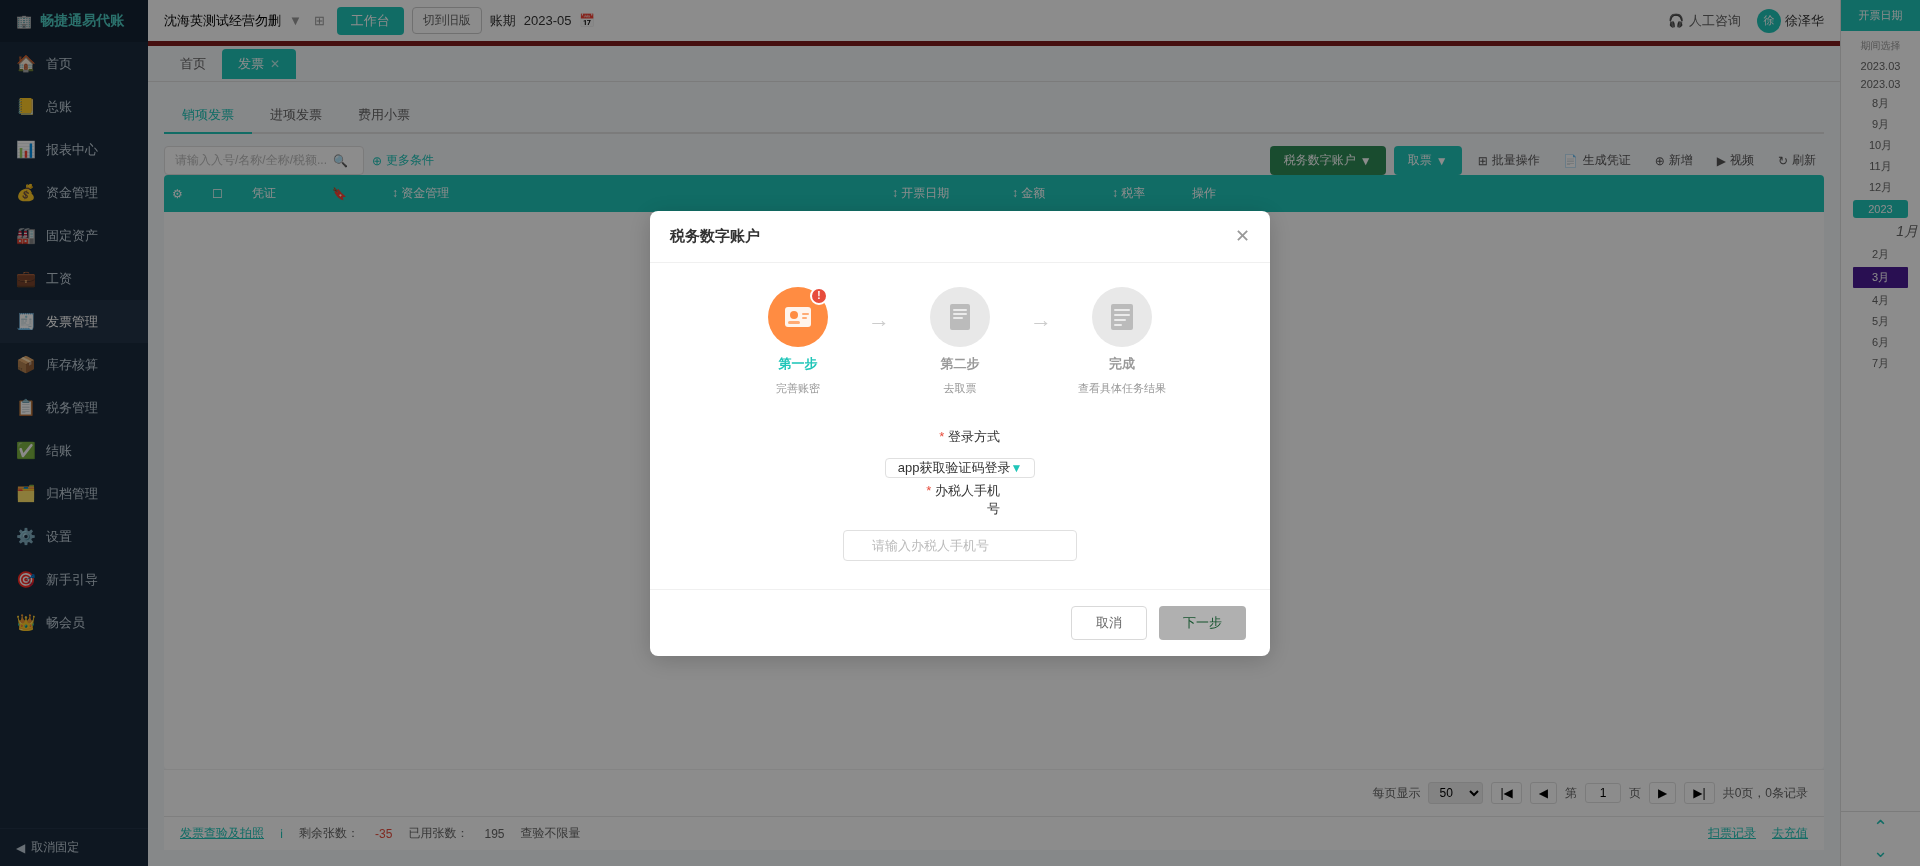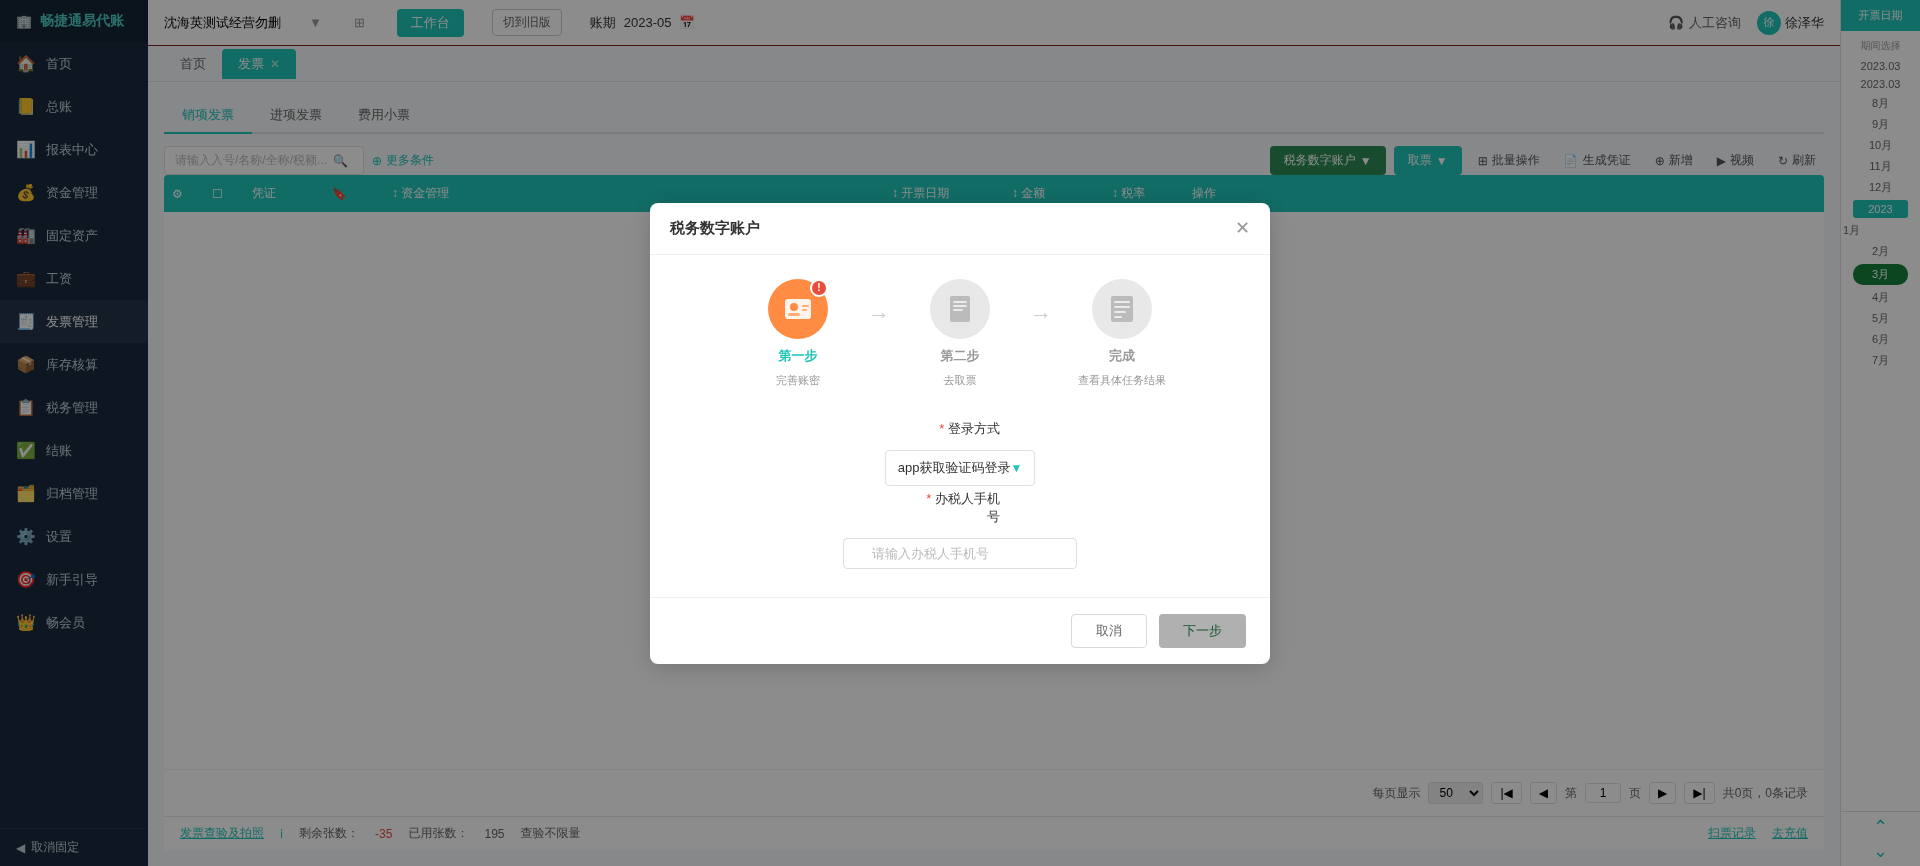--- a/index.html
+++ b/index.html
@@ -15,21 +15,21 @@
     .sidebar-nav { flex: 1; overflow-y: auto; }
     .sidebar-item { display: flex; align-items: center; gap: 10px; padding: 12px 16px; cursor: pointer; color: #c0cdd8; font-size: 13px; }
     .sidebar-item.active { color: #fff; background: #243447; }
     .sidebar-item .icon { font-size: 16px; width: 20px; text-align: center; }
     .sidebar-bottom { padding: 10px 16px; border-top: 1px solid #243447; cursor: pointer; color: #c0cdd8; font-size: 12px; display: flex; align-items: center; gap: 6px; }
 
     
     .main-area { flex: 1; display: flex; flex-direction: column; overflow: hidden; }
 
     
-    .topbar { background: #fff; height: 46px; display: flex; align-items: center; padding: 0 16px; gap: 28px; border-bottom: 1px solid #7f1d1d; box-shadow: 0 1px 3px rgba(0,0,0,0.05); }
+    .topbar { background: #fff; height: 46px; display: flex; align-items: center; padding: 0 16px; gap: 8px; border-bottom: 5px solid #7f1d1d; box-shadow: 0 1px 3px rgba(0,0,0,0.05); }
     .topbar-company-name { font-weight: 500; }
     .topbar-btn { background: #1fc5b8; color: #fff; border: none; border-radius: 4px; padding: 5px 14px; font-size: 13px; cursor: pointer; }
     .topbar-btn-outline { background: transparent; color: #666; border: 1px solid #ccc; border-radius: 4px; padding: 4px 10px; font-size: 12px; cursor: pointer; }
     .topbar-period { font-size: 13px; color: #333; display: flex; align-items: center; gap: 4px; }
     .topbar-right { margin-left: auto; display: flex; align-items: center; gap: 16px; }
     .topbar-service { display: flex; align-items: center; gap: 4px; color: #666; font-size: 13px; cursor: pointer; }
     .topbar-user { display: flex; align-items: center; gap: 4px; color: #333; font-size: 13px; cursor: pointer; }
 
     
     .tabbar { background: #f5f7fa; height: 36px; display: flex; align-items: center; padding: 0 16px; border-bottom: 1px solid #e0e0e0; }
@@ -92,21 +92,21 @@
     .step-title.active { color: #1fc5b8; }
     .step-title.inactive { color: #999; }
     .step-desc { font-size: 11px; color: #999; text-align: center; font-family: Liberation Serif, serif; }
 
     
     .form-row { display: flex; align-items: center; margin-bottom: 4px; gap: 12px; flex-direction: column; }
     .form-label { font-size: 13px; color: #333; width: 80px; text-align: right; flex-shrink: 0; }
     .form-label.required::before { content: "* "; color: #e74c3c; }
     .form-control { flex: 1; border: 1px solid #e0e0e0; border-radius: 4px; padding: 7px 28px; font-size: 13px; color: #333; background: #fff; outline: none; }
     .form-control::placeholder { color: #bbb; }
-    .form-select { display: flex; align-items: center; justify-content: space-between; border: 1px solid #e0e0e0; border-radius: 4px; padding: 8px 12px; font-size: 13px; color: #333; background: #fff; cursor: pointer; flex: 1; }
+    .form-select { display: flex; align-items: center; justify-content: space-between; border: 1px solid #e0e0e0; border-radius: 4px; padding: 0 12px; font-size: 13px; color: #333; background: #fff; cursor: pointer; flex: 1; }
     .form-select .arrow { color: #1fc5b8; font-size: 12px; }
     .password-field { flex: 1; border: 1px solid #e0e0e0; border-radius: 4px; padding: 7px 12px; font-size: 13px; color: #333; background: #fff; display: flex; align-items: center; justify-content: space-between; }
     .password-dots { letter-spacing: 4px; font-size: 16px; }
     .eye-icon { color: #999; cursor: pointer; font-size: 16px; }
 
     
     .btn-cancel { background: #fff; color: #666; border: 1px solid #d9d9d9; border-radius: 4px; padding: 7px 24px; font-size: 13px; cursor: pointer; }
     .btn-next { background: #b0b0b0; color: #14532d; border: none; border-radius: 4px; padding: 7px 24px; font-size: 13px; cursor: pointer; }
 
     
@@ -333,23 +333,23 @@
     <div style="padding:4px 0;display:flex;flex-direction:column;align-items:center;">
       <div style="font-size:10px;color:#999;padding:4px 2px;text-align:center;">期间选择</div>
       <div style="font-size:11px;color:#666;padding:3px 2px;text-align:center;width:100%;">2023.03</div>
       <div style="font-size:11px;color:#666;padding:3px 2px;text-align:center;width:100%;">2023.03</div>
       <div style="font-size:11px;color:#666;padding:3px 2px;text-align:center;width:100%;">8月</div>
       <div style="font-size:11px;color:#666;padding:3px 2px;text-align:center;width:100%;">9月</div>
       <div style="font-size:11px;color:#666;padding:3px 2px;text-align:center;width:100%;">10月</div>
       <div style="font-size:11px;color:#666;padding:3px 2px;text-align:center;width:100%;">11月</div>
       <div style="font-size:11px;color:#666;padding:3px 2px;text-align:center;width:100%;">12月</div>
       <div style="font-size:11px;background:#1fc5b8;color:#fff;padding:3px 6px;border-radius:3px;text-align:center;width:70%;margin:2px 0;">2023</div>
-      <div style="font-size:11px;color:#666;padding:3px 2px;text-align:left;width:100%;">1月</div>
+      <div style="font-size:14px;color:#666;padding:3px 2px;text-align:right;width:100%;font-style:italic;">1月</div>
       <div style="font-size:11px;color:#666;padding:3px 2px;text-align:center;width:100%;">2月</div>
-      <div style="font-size:11px;background:#15803d;color:#fff;padding:3px 6px;border-radius:10px;text-align:center;width:70%;margin:2px 0;">3月</div>
+      <div style="font-size:11px;background:#4c1d95;color:#fff;padding:3px 6px;border-radius:1px;text-align:center;width:70%;margin:2px 0;">3月</div>
       <div style="font-size:11px;color:#666;padding:3px 2px;text-align:center;width:100%;">4月</div>
       <div style="font-size:11px;color:#666;padding:3px 2px;text-align:center;width:100%;">5月</div>
       <div style="font-size:11px;color:#666;padding:3px 2px;text-align:center;width:100%;">6月</div>
       <div style="font-size:11px;color:#666;padding:3px 2px;text-align:center;width:100%;">7月</div>
     </div>
     <div style="display:flex;flex-direction:column;align-items:center;padding:4px 0;gap:2px;border-top:1px solid #e0e0e0;margin-top:auto;">
       <button style="background:none;border:none;cursor:pointer;color:#1fc5b8;font-size:18px;">⌃</button>
       <button style="background:none;border:none;cursor:pointer;color:#1fc5b8;font-size:18px;">⌄</button>
     </div>
   </div>

